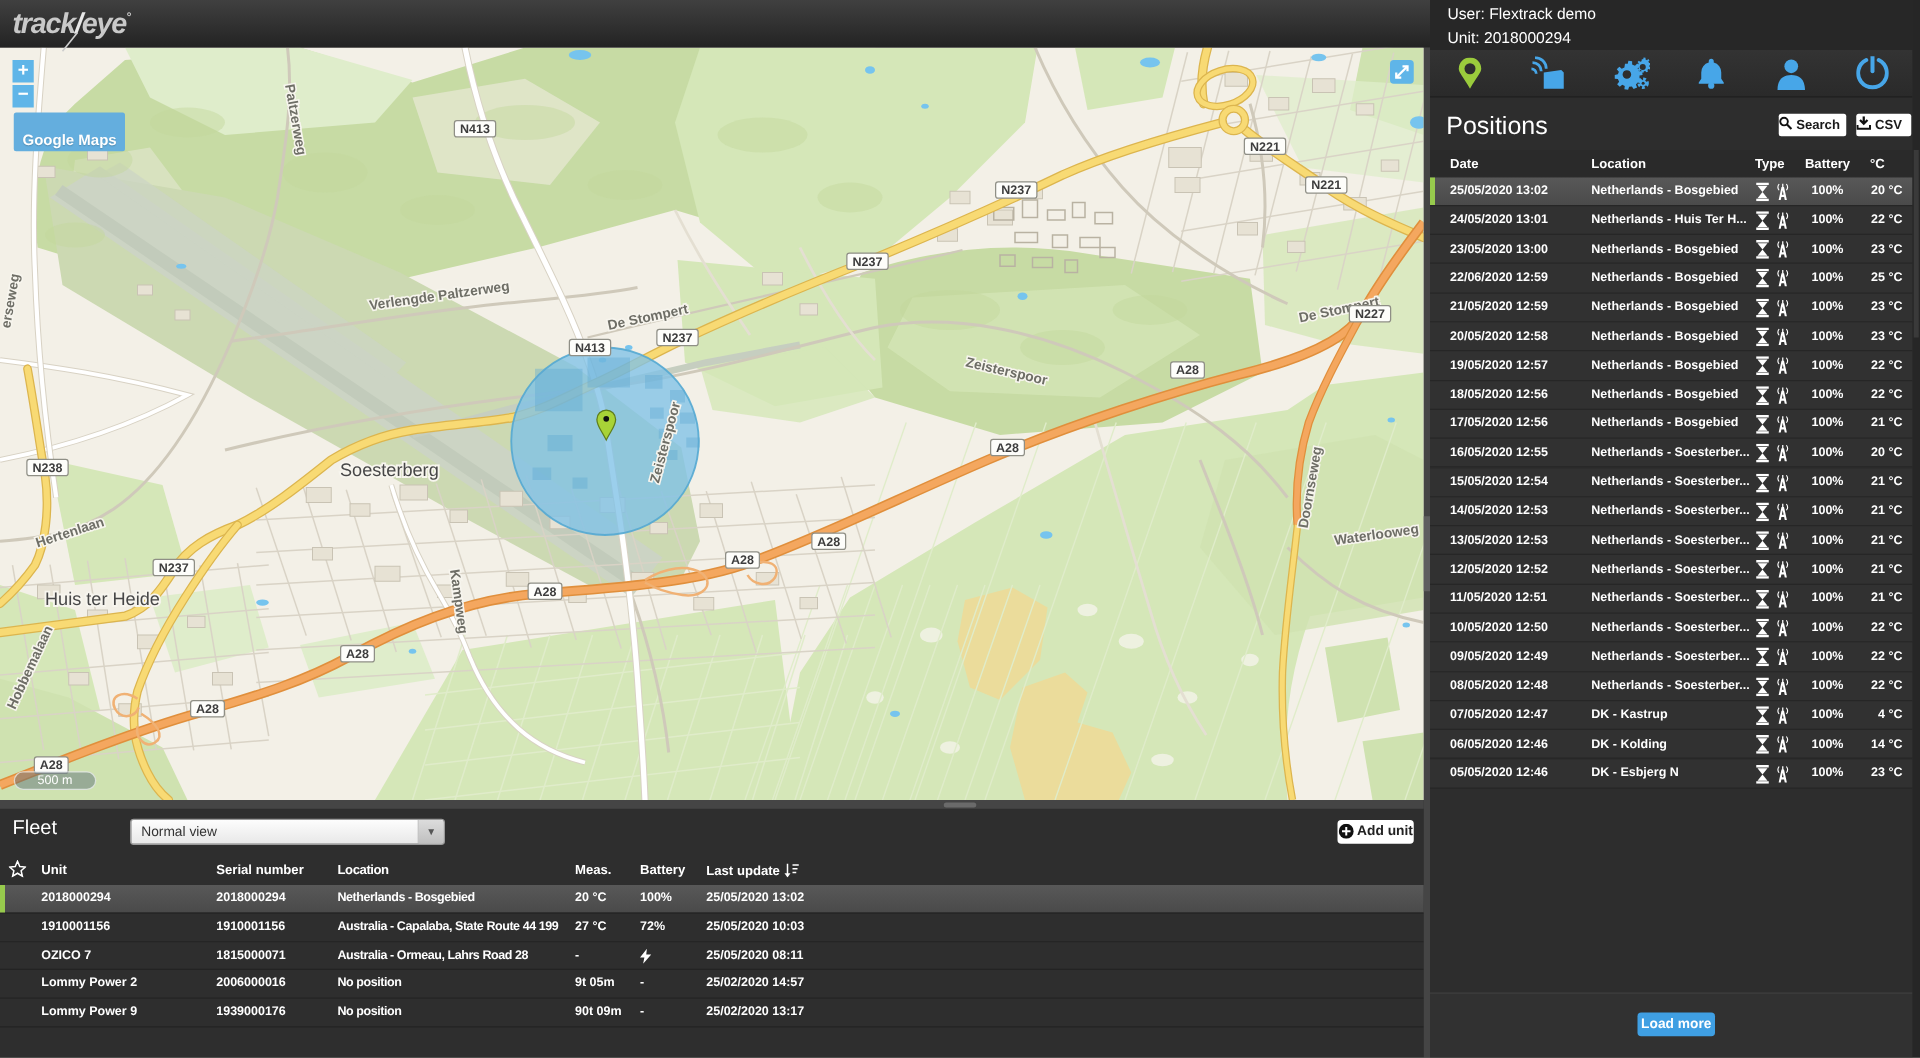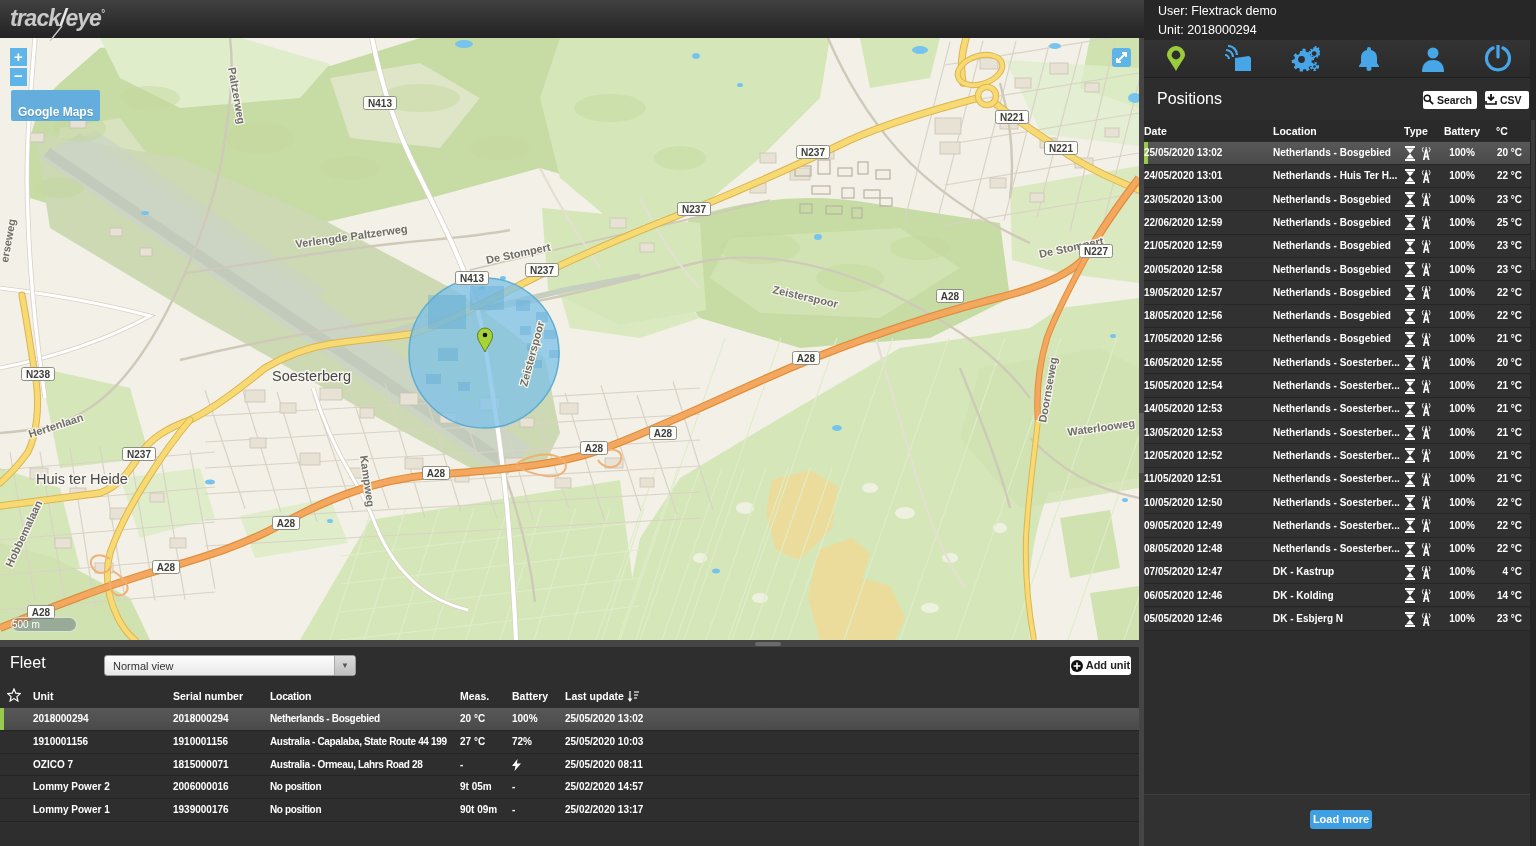--- a/index.html
+++ b/index.html
@@ -14,21 +14,21 @@
 #vbar .th{position:absolute;left:0;top:375px;width:5px;height:60px;background:#5f5f5f}
 
 .zbtn{position:absolute;width:17px;height:18px;background:#5fb5e8;color:#fff;
  font-size:15px;font-weight:bold;text-align:center;line-height:17px;z-index:4}
 .gmaps{position:absolute;left:11px;top:52px;background:#64aede;color:#fff;font-weight:bold;
  font-size:12px;padding:15px 7px 2px;border-radius:2px;z-index:4;text-shadow:0 1px 1px rgba(0,0,0,.2)}
 .expand{position:absolute;left:1112px;top:10px;width:19px;height:19px;background:#5fb5e8;
  border-radius:3px;z-index:4}
 .scale{position:absolute;left:11px;top:579px;width:66px;height:15px;background:rgba(84,104,120,.45);
  border:1px solid rgba(255,255,255,.65);border-radius:8px;color:#fff;font-size:10px;
- line-height:13px;z-index:4}
+ text-align:center;line-height:13px;z-index:4}
 
 #fleet{position:absolute;left:0;top:640px;width:1139px;height:206px;background:#2e2e2e;z-index:5}
 #fleet .divbar{position:absolute;left:0;top:0;width:1139px;height:7px;background:#454545}
 #fleet .handle{position:absolute;left:755px;top:2px;width:26px;height:4px;background:#6a6a6a;border-radius:2px}
 #fleet .ftitle{position:absolute;left:10px;top:14px;font-size:16px;color:#fff}
 .dropd{position:absolute;left:104px;top:15px;width:252px;height:21px;border-radius:3px;
  background:linear-gradient(#fdfdfd,#e8e8e8);border:1px solid #9a9a9a;font-size:11px;color:#333}
 .dropd span{position:absolute;left:8px;top:4px}
 .dropd .db{position:absolute;right:0;top:0;width:21px;height:19px;background:linear-gradient(#dcdcdc,#bfbfbf);
  border-left:1px solid #aaa;border-radius:0 3px 3px 0;color:#555;font-size:8px;text-align:center;line-height:19px}
@@ -51,34 +51,34 @@
 #rp{position:absolute;left:1144px;top:0;width:386px;height:846px;background:#2d2d2d;z-index:5}
 #rsb{position:absolute;left:1530px;top:0;width:6px;height:846px;background:#262626;z-index:6}
 #rsb .th{position:absolute;left:1px;top:120px;width:4px;height:150px;background:#3a3a3a}
 .user{position:absolute;left:0;top:0;width:386px;height:40px;background:#272727;color:#fff;font-size:12.5px}
 .user .u1{position:absolute;left:14px;top:4px}
 .user .u2{position:absolute;left:14px;top:23px}
 .icons{position:absolute;left:0;top:40px;width:386px;height:38px;
  background:linear-gradient(#333333,#2a2a2a);border-bottom:1px solid #1e1e1e;display:flex}
 .icons .ic{flex:1;display:flex;align-items:center;justify-content:center}
 .pbar{position:absolute;left:0;top:79px;width:386px;height:41px}
-.pbar .pt{position:absolute;left:13px;top:11px;font-size:16px;color:#fff}
+.pbar .pt{position:absolute;left:13px;top:11px;font-size:20px;color:#fff}
 .btnw{position:absolute;top:12px;height:18px;background:#fff;border-radius:2px;color:#1a1a1a;
  font-size:11px;font-weight:bold;text-align:left;line-height:18px}
 #bsearch{left:279px;width:54px;font-size:10.5px}
 #bcsv{left:341px;width:44px;font-size:10.5px}
 .phead{position:absolute;left:0;top:120px;width:386px;height:21px;font-size:10.5px;font-weight:bold;color:#fff;
  background:#2a2a2a}
 .phead div,.prow div{position:absolute}
 .prow{position:absolute;left:0;width:386px;height:23.3px;font-size:10px;font-weight:bold;color:#fff;
  background:#313131;border-bottom:1px solid #262626}
 .prow div{top:5.5px}
 .prow.sel{background:linear-gradient(#585858,#4a4a4a)}
 .prow.sel:before{content:"";position:absolute;left:0;top:0;width:4px;height:100%;background:#97ca4d}
-.p-date{left:0}.p-loc{left:129px;width:128px;overflow:hidden;white-space:nowrap}.p-type{left:260px;top:4px !important}
+.p-date{left:16px}.p-loc{left:129px;width:128px;overflow:hidden;white-space:nowrap}.p-type{left:260px;top:4px !important}
 .p-bat{left:296px;width:44px;text-align:center}.p-tmp{left:336px;width:42px;text-align:right}
 .psep{position:absolute;left:0;top:794px;width:386px;height:52px;background:#313131;border-top:1px solid #3e3e3e}
 .lmore{position:absolute;left:166px;top:810px;width:62px;white-space:nowrap;height:19px;background:#3f9fe3;border-radius:3px;
  color:#fff;font-size:11px;font-weight:bold;text-align:center;line-height:19px}
 .mlab{font-size:11px;fill:#6e6e66;paint-order:stroke;stroke:#f7f5ee;stroke-width:2.5px;font-weight:bold}
 .mtown{font-size:14.5px;fill:#474747;paint-order:stroke;stroke:#f7f5ee;stroke-width:3px}
 </style></head>
 <body>
 <div id="hdr">
     <div class="logo">track<span class="sl">/</span>eye<span style="font-size:10px;vertical-align:9px">°</span></div>
@@ -544,21 +544,21 @@
     </div>
     <div class="frow" style="top:136.4px">
       <div class="c-unit">Lommy Power 2</div>
       <div class="c-ser">2006000016</div>
       <div class="c-loc">No position</div>
       <div class="c-meas">9t 05m</div>
       <div class="c-bat">-</div>
       <div class="c-last">25/02/2020 14:57</div>
     </div>
     <div class="frow" style="top:159.2px">
-      <div class="c-unit">Lommy Power 1</div>
+      <div class="c-unit">Lommy Power 9</div>
       <div class="c-ser">1939000176</div>
       <div class="c-loc">No position</div>
       <div class="c-meas">90t 09m</div>
       <div class="c-bat">-</div>
       <div class="c-last">25/02/2020 13:17</div>
     </div>
   </div>
 <div id="rp">
     <div class="user">
       <div class="u1">User: Flextrack demo</div>

